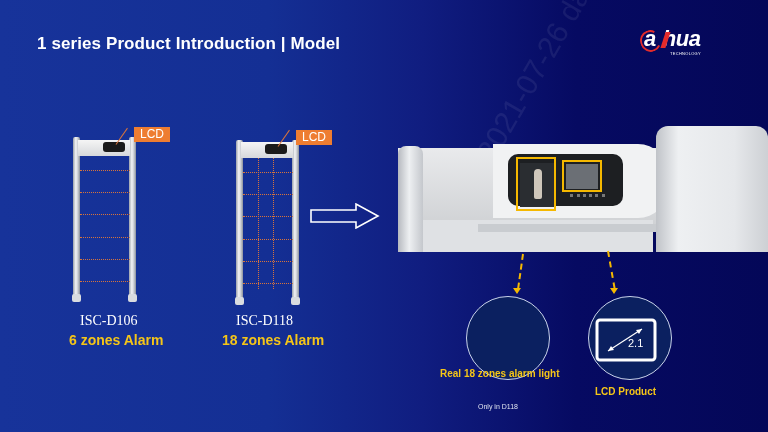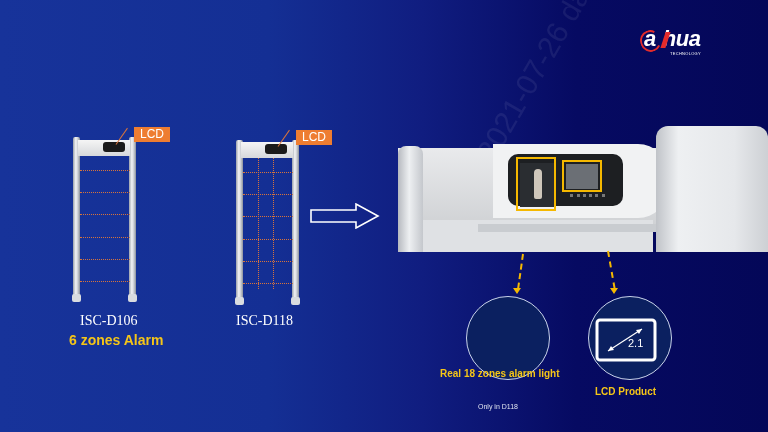--- a/index.html
+++ b/index.html
@@ -60,20 +60,21 @@
 
   .watermark { position:absolute; color:rgba(255,255,255,0.07); font-size:30px; transform:rotate(-60deg); transform-origin:left top; white-space:nowrap; }
 </style>
 </head>
 <body>
 
 <div class="slide">
 
   <div class="watermark" style="left:470px;top:150px;">2021-07-26 dahua 2533</div>
 
+  <div class="title">1 series Product Introduction | Model</div>
 
   <div class="logo">
     <div class="ring"></div>
     <div class="word"><span>a</span><span style="display:inline-block;width:7px;"></span><span>hua</span></div>
     <div class="slash"></div>
     <div class="tech">TECHNOLOGY</div>
   </div>
 
   <div class="gate">
     <div class="post" style="left:73px;top:137px;height:163px;"></div>
@@ -106,20 +107,21 @@
     <div class="zone-h" style="left:243px;top:216px;width:50px;"></div>
     <div class="zone-h" style="left:243px;top:239px;width:50px;"></div>
     <div class="zone-h" style="left:243px;top:261px;width:50px;"></div>
     <div class="zone-h" style="left:243px;top:283px;width:50px;"></div>
     <div class="zone-v" style="left:258px;top:158px;height:131px;"></div>
     <div class="zone-v" style="left:273px;top:158px;height:131px;"></div>
     <div class="leader" style="left:278px;top:146px;width:20px;transform:rotate(-55deg);"></div>
     <div class="lcd-tag" style="left:296px;top:130px;">LCD</div>
   </div>
   <div class="model-name" style="left:236px;top:313px;">ISC-D118</div>
+  <div class="model-zones" style="left:222px;top:332px;">18 zones Alarm</div>
 
   <svg class="arrow" width="70" height="26" viewBox="0 0 70 26">
     <path d="M1 7 H46 V1 L68 13 L46 25 V19 H1 Z" fill="none" stroke="#ffffff" stroke-width="1.6"></path>
   </svg>
 
   <div class="photo">
     <div class="bar"></div>
     <div class="underbar"></div>
     <div class="rail"></div>
     <div class="leftpost"></div>

